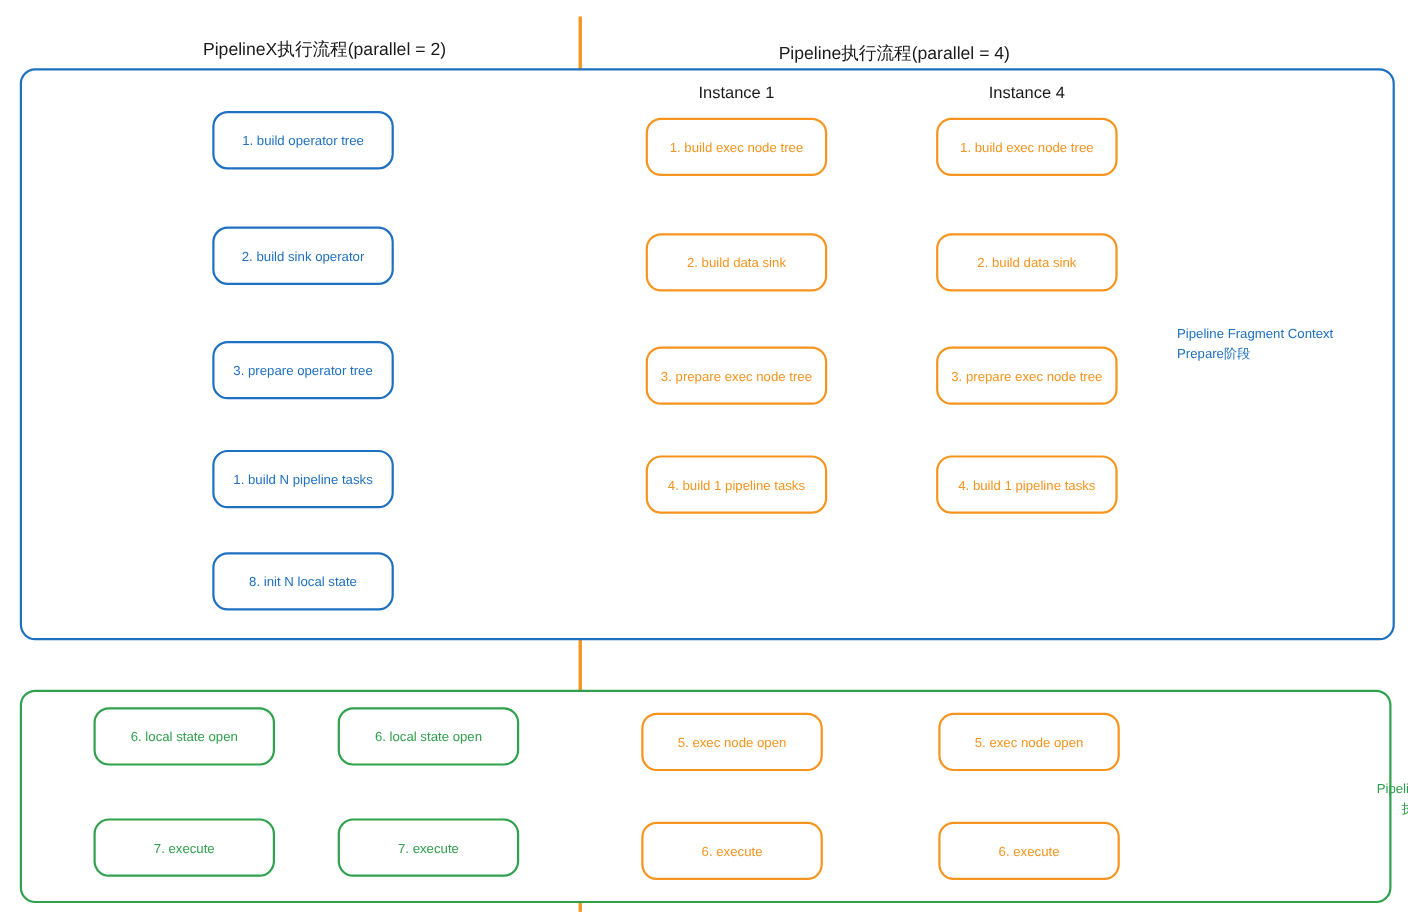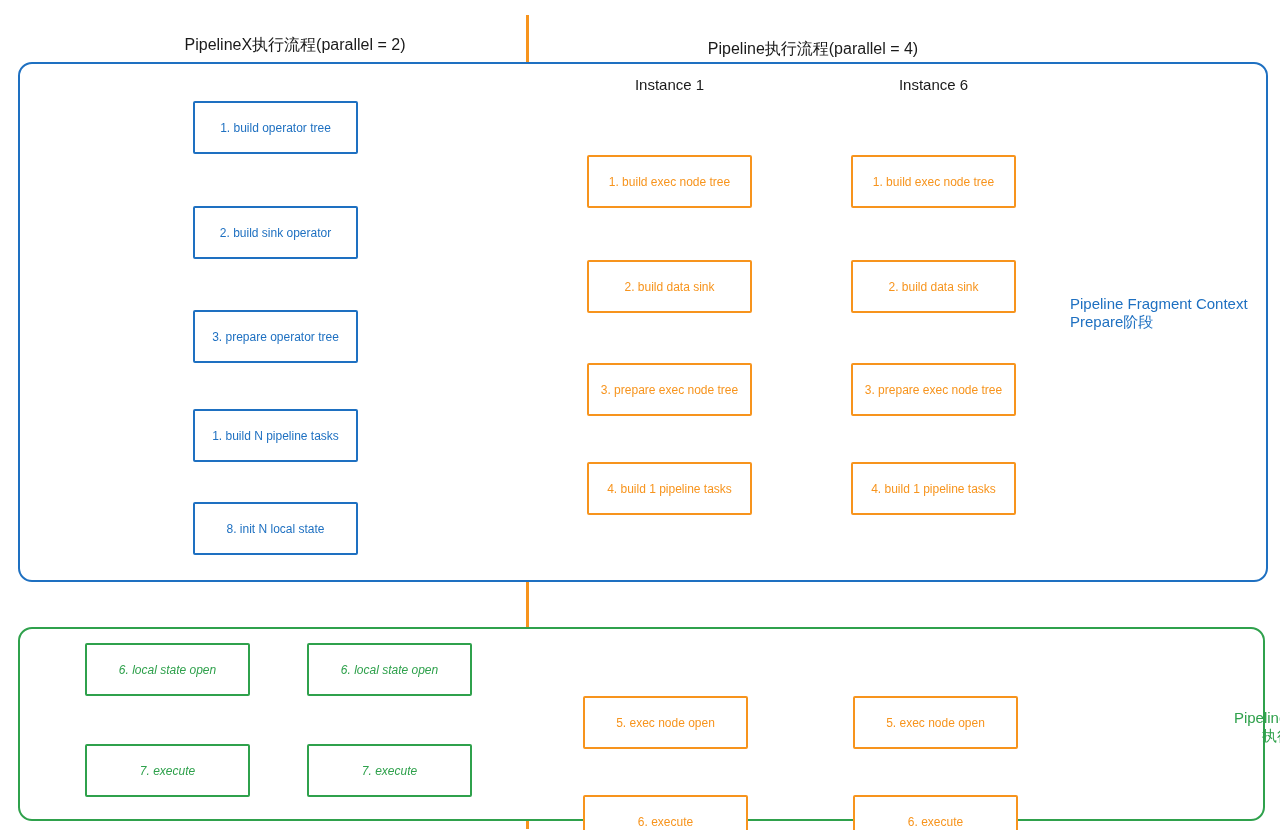--- a/index.html
+++ b/index.html
@@ -42,40 +42,40 @@
   .task-container{
     left:18px;top:627px;
     width:1243px;height:190px;
     border:2px solid var(--green);
   }
   .box{
     position:absolute;
     width:165px;height:53px;
     display:flex;align-items:center;justify-content:center;
     text-align:center;
-    border-radius:2px;
+    border-radius:14px;
     font-size:12px;
     background:#ffffff;
     padding:0 8px;
     box-sizing:border-box;
   }
   .box.blue{border:2px solid var(--blue);color:var(--blue);}
-  .box.orange{border:2px solid var(--orange);color:var(--orange);margin-top:48px;}
-  .box.green{border:2px solid var(--green);color:var(--green);font-style:italic;}
+  .box.orange{border:2px solid var(--orange);color:var(--orange);}
+  .box.green{border:2px solid var(--green);color:var(--green);}
   .instance-header{
     position:absolute;
     top:76px;
     width:165px;
     text-align:center;
     font-size:15px;
     color:var(--ink);
   }
   .side-label{
     position:absolute;
-    font-size:15px;
+    font-size:12px;
     line-height:17.5px;
   }
   .side-label.blue{color:var(--blue);left:1070px;top:295px;width:200px;}
   .side-label.green{color:var(--green);left:1172px;top:709px;width:150px;text-align:right;}
 </style>
 </head>
 <body>
 
 <div class="title" style="left:95px;top:15px">PipelineX执行流程(parallel = 2)</div>
 <div class="title" style="left:613px;top:19px">Pipeline执行流程(parallel = 4)</div>
@@ -84,21 +84,21 @@
 
 <div class="container prepare-container"></div>
 
 <div class="box blue" style="left:193px;top:101px">1. build operator tree</div>
 <div class="box blue" style="left:193px;top:206px">2. build sink operator</div>
 <div class="box blue" style="left:193px;top:310px">3. prepare operator tree</div>
 <div class="box blue" style="left:193px;top:409px">1. build N pipeline tasks</div>
 <div class="box blue" style="left:193px;top:502px">8. init N local state</div>
 
 <div class="instance-header" style="left:587px">Instance 1</div>
-<div class="instance-header" style="left:851px">Instance 6</div>
+<div class="instance-header" style="left:851px">Instance 4</div>
 
 <div class="box orange" style="left:587px;top:107px">1. build exec node tree</div>
 <div class="box orange" style="left:587px;top:212px">2. build data sink</div>
 <div class="box orange" style="left:587px;top:315px">3. prepare exec node tree</div>
 <div class="box orange" style="left:587px;top:414px">4. build 1 pipeline tasks</div>
 
 <div class="box orange" style="left:851px;top:107px">1. build exec node tree</div>
 <div class="box orange" style="left:851px;top:212px">2. build data sink</div>
 <div class="box orange" style="left:851px;top:315px">3. prepare exec node tree</div>
 <div class="box orange" style="left:851px;top:414px">4. build 1 pipeline tasks</div>

